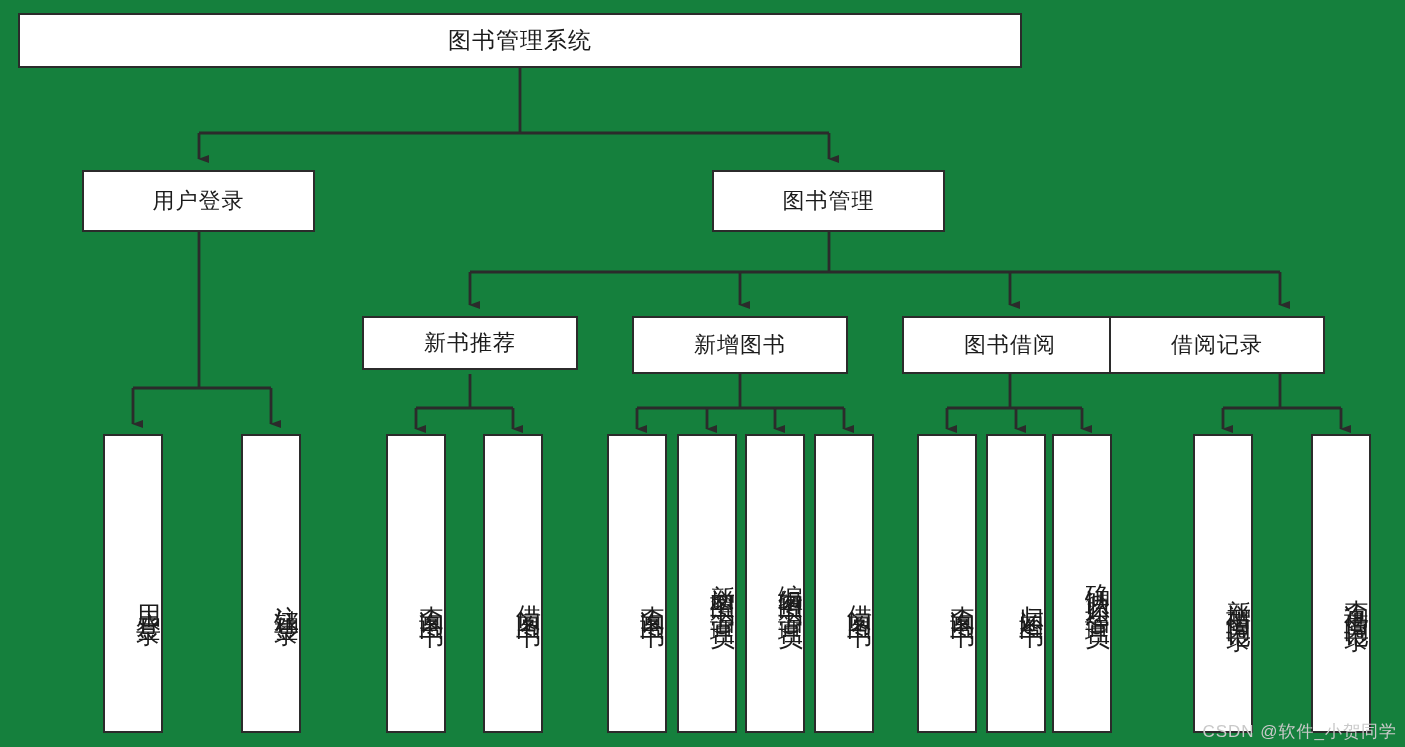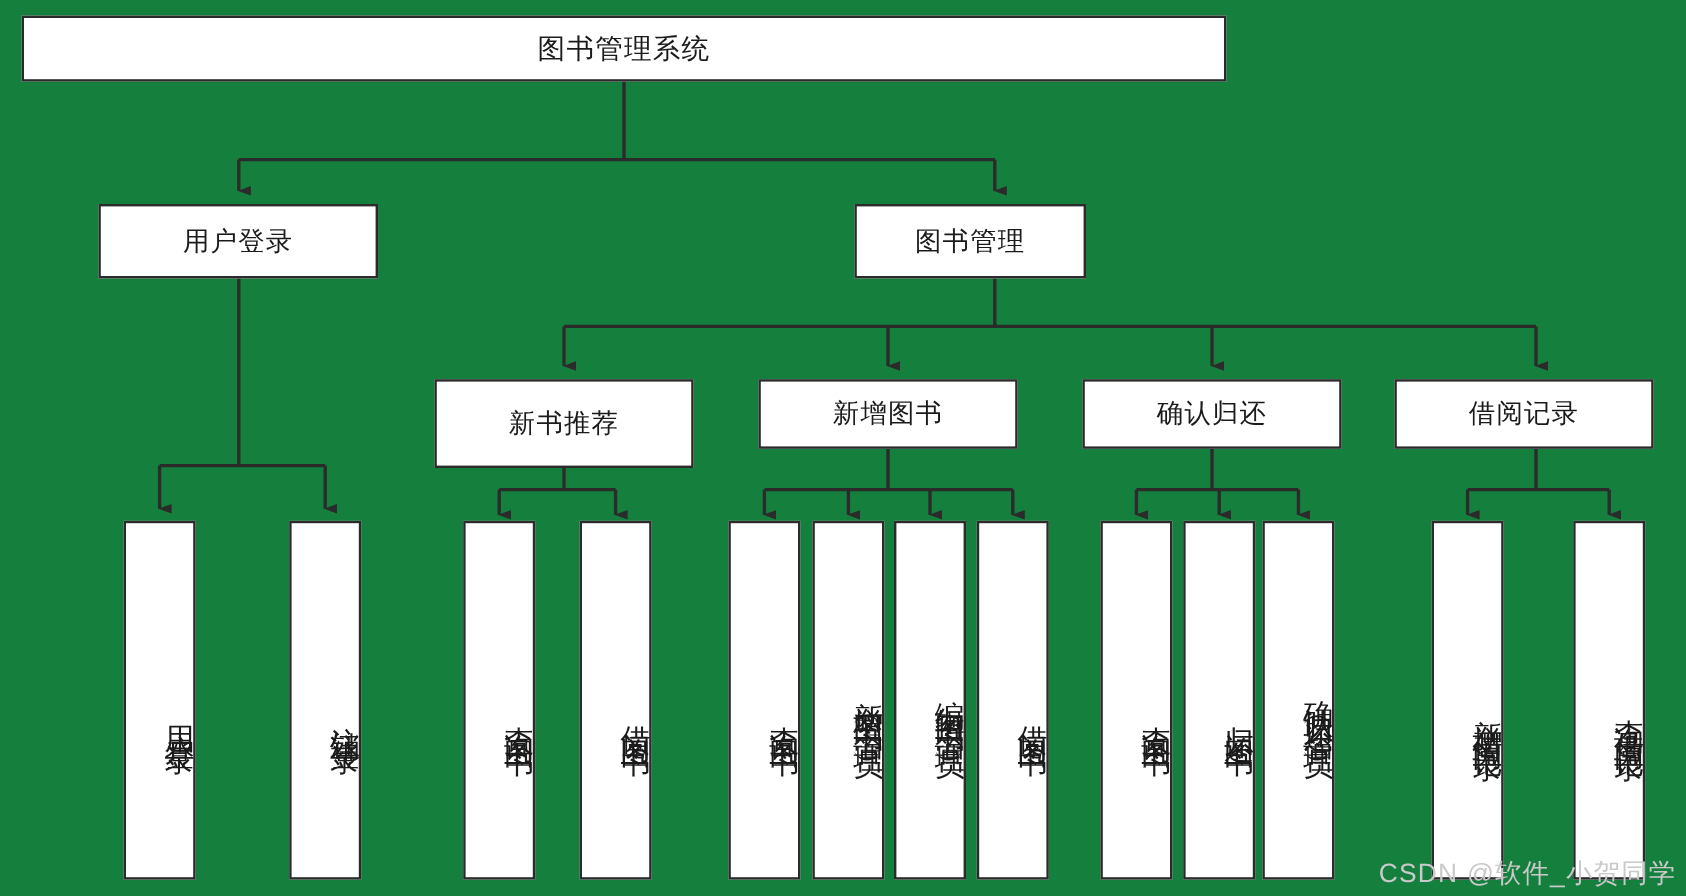--- a/index.html
+++ b/index.html
@@ -6,21 +6,21 @@
   body{font-family:"Liberation Sans","DejaVu Sans",sans-serif;}
   #canvas{position:relative;width:1405px;height:747px;background:#15803d;overflow:hidden;}
   #wires{position:absolute;left:0;top:0;width:1405px;height:747px;pointer-events:none;}
   .node{position:absolute;box-sizing:border-box;border:2.5px solid #2b2b2b;background:#ffffff;
         display:flex;align-items:center;justify-content:center;color:#1b1b1b;}
   .node.h{font-size:22px;letter-spacing:1px;}
   .node.v{writing-mode:vertical-rl;text-orientation:upright;font-size:25px;letter-spacing:6px;
           line-height:1;padding-top:26px;align-items:flex-start;justify-content:center;}
   .node.v.tall{padding-top:14px;}
   #root-node{font-size:23px;}
-  .watermark{position:absolute;right:8px;bottom:4px;font-size:22px;color:#c9c9c9;
+  .watermark{position:absolute;right:8px;bottom:4px;font-size:17px;color:#c9c9c9;
              letter-spacing:1px;white-space:nowrap;}
 </style>
 </head>
 <body>
 
 <div id="canvas">
 
   <svg id="wires" viewBox="0 0 1405 747" xmlns="http://www.w3.org/2000/svg">
     <defs>
       <marker id="arw" markerWidth="10" markerHeight="11" refX="4" refY="10" orient="auto" markerUnits="userSpaceOnUse">
@@ -67,26 +67,26 @@
       <path d="M1280,374 L1280,408"></path>
       <path d="M1223,408 L1341,408"></path>
       <path d="M1223,408 L1223,429" marker-end="url(#arw)"></path>
       <path d="M1341,408 L1341,429" marker-end="url(#arw)"></path>
     </g>
   </svg>
 
   <div class="node h" id="root-node" style="left:18px;top:13px;width:1004px;height:55px;">图书管理系统</div>
 
   <div class="node h" style="left:82px;top:170px;width:233px;height:62px;">用户登录</div>
-  <div class="node h" style="left:712px;top:170px;width:193px;height:62px;">图书管理</div>
+  <div class="node h" style="left:712px;top:170px;width:233px;height:62px;">图书管理</div>
 
-  <div class="node h" style="left:362px;top:316px;width:216px;height:74px;">新书推荐</div>
+  <div class="node h" style="left:362px;top:316px;width:216px;height:54px;">新书推荐</div>
   <div class="node h" style="left:632px;top:316px;width:216px;height:58px;">新增图书</div>
-  <div class="node h" style="left:902px;top:316px;width:216px;height:58px;">确认归还</div>
-  <div class="node h" style="left:1162px;top:316px;width:216px;height:58px;">借阅记录</div>
+  <div class="node h" style="left:902px;top:316px;width:216px;height:58px;">图书借阅</div>
+  <div class="node h" style="left:1109px;top:316px;width:216px;height:58px;">借阅记录</div>
 
   <div class="node v" style="left:103px;top:434px;width:60px;height:299px;">用户登录</div>
   <div class="node v" style="left:241px;top:434px;width:60px;height:299px;">注销登录</div>
 
   <div class="node v" style="left:386px;top:434px;width:60px;height:299px;">查询图书</div>
   <div class="node v" style="left:483px;top:434px;width:60px;height:299px;">借阅图书</div>
 
   <div class="node v" style="left:607px;top:434px;width:60px;height:299px;">查询图书</div>
   <div class="node v tall" style="left:677px;top:434px;width:60px;height:299px;">新增图书（管理员）</div>
   <div class="node v tall" style="left:745px;top:434px;width:60px;height:299px;">编辑图书（管理员）</div>

